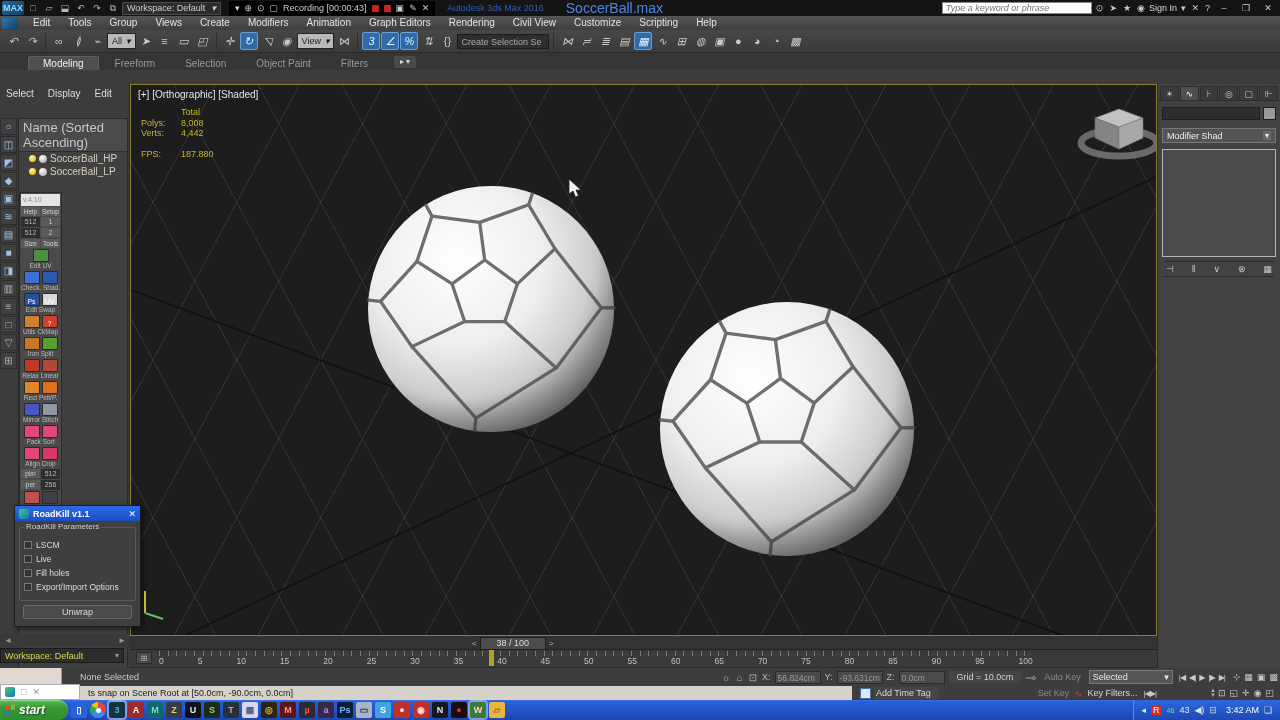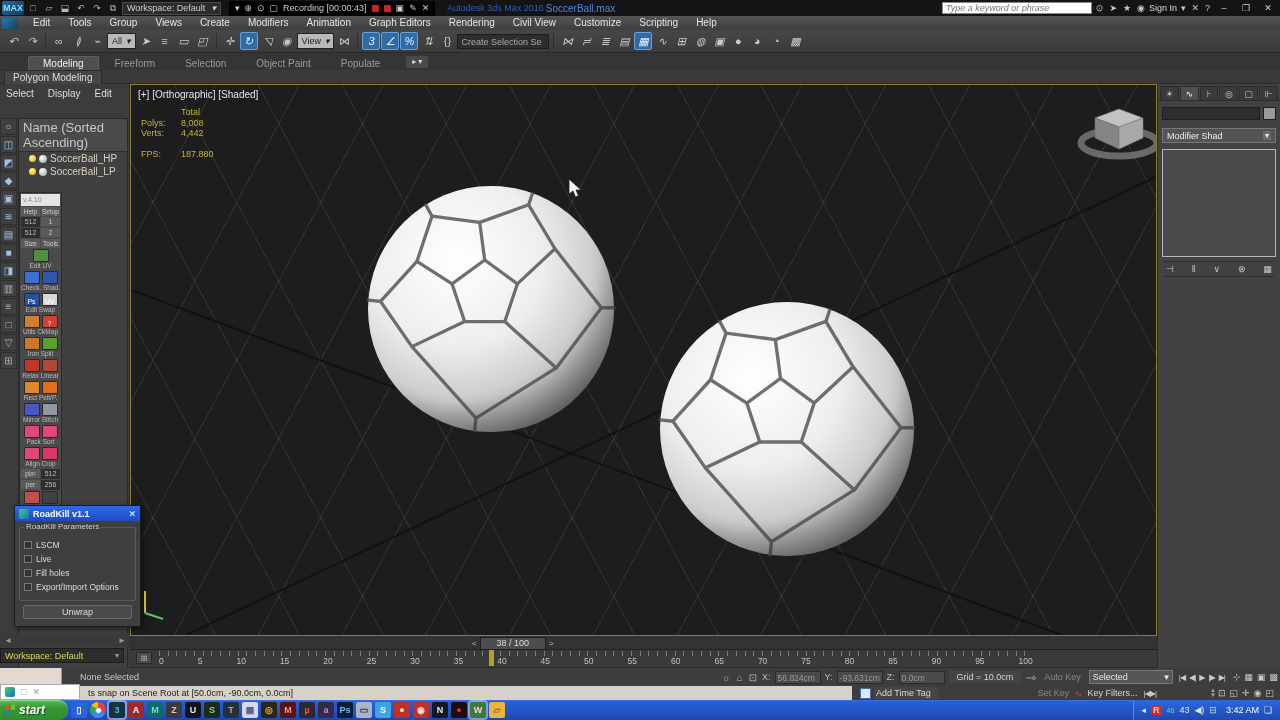--- a/index.html
+++ b/index.html
@@ -9,21 +9,21 @@
 
   
   .titlebar { left:0; top:0; width:1280px; height:16px; background:#141414; display:flex; align-items:center; gap:2px; padding:0 2px; }
   .max-logo { width:22px; height:14px; background:linear-gradient(135deg,#1f6fa8,#123c5e); border-radius:2px; color:#9fd8ef; font-size:9px; font-weight:bold; text-align:center; line-height:14px; }
   .qa-ico { width:14px; height:13px; font-size:9px; line-height:13px; text-align:center; color:#b9b9b9; }
   .ws-dd { height:13px; background:#2c2c2c; border:1px solid #4a4a4a; color:#cfcfcf; font-size:9px; line-height:11px; padding:0 4px; display:flex; gap:6px; align-items:center; }
   .rec-bar { height:15px; background:#000; display:flex; align-items:center; gap:5px; padding:0 6px; margin-left:6px; }
   .rec-bar .g { font-size:9px; color:#cfcfcf; }
   .rec-dot { width:7px; height:7px; background:#c22; border-radius:1px; }
   .app-title { color:#2e5fb8; font-size:9px; margin-left:10px; }
-  .doc-title { color:#4f87e0; font-size:10px; margin-left:0; }
+  .doc-title { color:#4f87e0; font-size:14px; margin-left:20px; }
   .search-box { margin-left:auto; width:150px; height:12px; background:#fff; border:1px solid #888; color:#777; font-style:italic; font-size:9px; padding:0 3px; font-family:"Liberation Sans",sans-serif; }
   .ic-ico { color:#c9c9c9; font-size:9px; padding:0 2px; }
   .signin { color:#d8d8d8; font-size:9px; }
   .winbtn { width:20px; text-align:center; color:#cfcfcf; font-size:9px; }
 
   
   .menubar { left:0; top:16px; width:1280px; height:14px; background:linear-gradient(#555,#3e3e3e); display:flex; align-items:center; gap:0; padding-left:2px; }
   .mlogo { width:16px; height:11px; background:linear-gradient(135deg,#2a7ab8,#15405e); border-radius:2px; margin-right:6px; }
   .menu-item { color:#e4e4e4; font-size:10px; padding:0 9px; line-height:14px; }
 
@@ -334,26 +334,23 @@
         </span>
       </span>
   </div>
 
   <div class="abs ribbontabs" data-name="ribbon-tabs">
     <span style="display:flex;gap:2px;align-items:flex-end">
         <span class="rtab active" data-name="ribbon-tab"><span>Modeling</span></span>
         <span class="rtab" data-name="ribbon-tab"><span>Freeform</span></span>
         <span class="rtab" data-name="ribbon-tab"><span>Selection</span></span>
         <span class="rtab" data-name="ribbon-tab"><span>Object Paint</span></span>
-        <span class="rtab" data-name="ribbon-tab"><span>Populate</span></span>
+        <span class="rtab" data-name="ribbon-tab"><span>Filters</span></span>
       </span>
     <span class="rib-cam" data-name="ribbon-config-icon">▸ ▾</span>
-  </div>
-  <div class="abs ribbonpanel" data-name="ribbon-panel-row">
-    <span class="panel-chip" data-name="polygon-modeling-panel">Polygon Modeling</span>
   </div>
 
   <div class="abs leftdock" data-name="scene-explorer">
     <div class="exp-menu">
         <span data-name="explorer-menu-item">Select</span>
         <span data-name="explorer-menu-item">Display</span>
         <span data-name="explorer-menu-item">Edit</span>
       </div>
     <div class="strip">
         <span class="strip-ico" data-name="explorer-tool-icon" style="color: rgb(158, 194, 232);">

